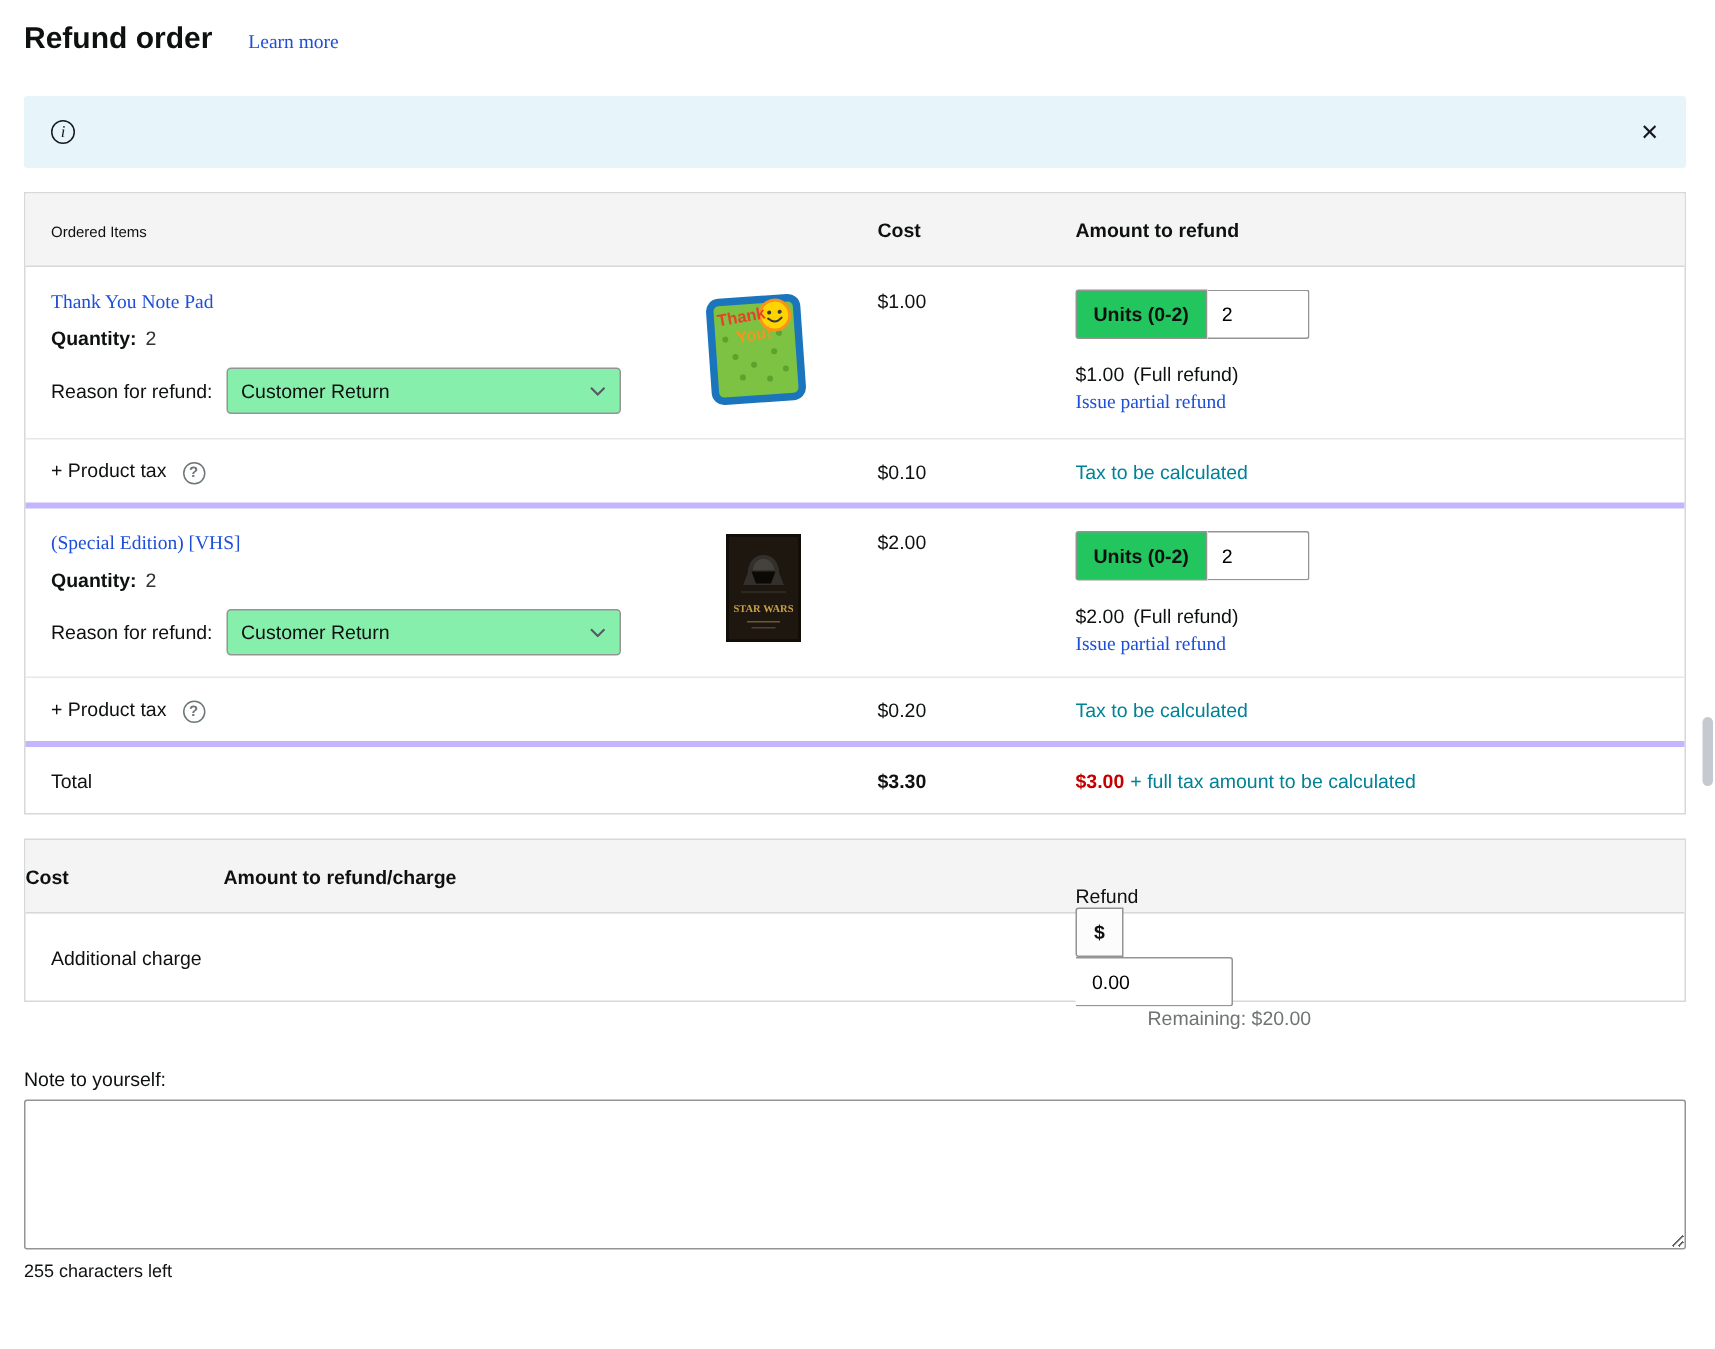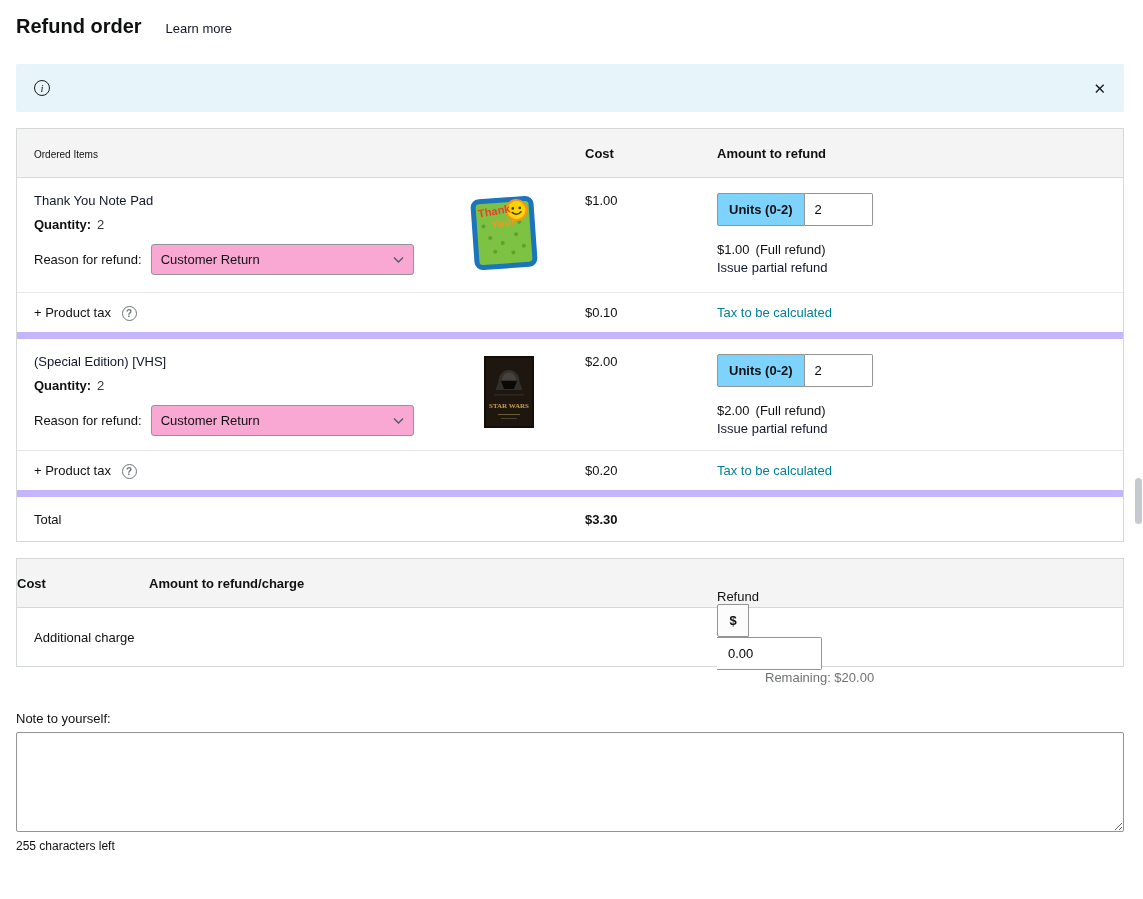--- a/index.html
+++ b/index.html
@@ -6,21 +6,21 @@
   html,body { margin:0; padding:0; }
   body {
     width: 1143px;
     min-height: 899px;
     background: #ffffff;
     color: #0F1111;
     font-family: "Liberation Sans", "DejaVu Sans", sans-serif;
     font-size: 13px;
     position: relative;
   }
-  .link { color:#0f172a; text-decoration:none; cursor:pointer; }
+  .link { color:#1d4ed8; text-decoration:none; cursor:pointer;font-family:Liberation Serif, serif; }
   .teal { color:#008296; }
   .b { font-weight:700; }
   .red { color:#C40000; }
 
   .container { padding: 12px 19px 0 16px; }
 
   .title-row { display:flex; align-items:baseline; gap:24px; }
   h1 { margin:0; font-size:20px; font-weight:700; color:#0F1111; line-height:28px; }
 
   .banner {
@@ -52,41 +52,41 @@
   .item-title { display:inline-block; margin-bottom:9px; }
   .qty-line { margin-bottom:12px; }
   .qty-lbl { font-weight:700; }
   .qty-val { margin-left:6px; color:#333; }
   .reason-line { display:flex; align-items:center; gap:9px; }
 
   .select-wrap { position:relative; display:inline-block; }
   .select-wrap select {
     appearance:none; -webkit-appearance:none; -moz-appearance:none;
     width:263px; height:31px; border:1px solid #949494; border-radius:3px;
-    background:#f9a8d4; padding:0 28px 0 9px; font-size:13px; color:#0F1111;
+    background:#86efac; padding:0 28px 0 9px; font-size:13px; color:#0F1111;
     font-family:inherit; cursor:pointer;
   }
   .chev { position:absolute; right:10px; top:13px; pointer-events:none; }
 
   .img-pad { margin-left:4px; margin-top:-2px; }
   .img-vhs { margin-left:20px; margin-top:2px; }
 
   .units { display:inline-flex; height:33px; }
   .units-label {
     display:flex; align-items:center; border:1px solid #949494;
-    padding:0 11px; font-weight:700; background:#7dd3fc; border-radius:2px 0 0 2px;
+    padding:0 11px; font-weight:700; background:#22c55e; border-radius:2px 0 0 2px;
   }
   .units-input {
     width:68px; border:1px solid #949494; border-left:none; padding:0 10px;
     font-size:13px; font-family:inherit; outline:none; border-radius:0 2px 2px 0;
   }
   .refund-line { margin-top:16px; margin-bottom:3px; }
   .refund-amt { margin-right:6px; }
 
-  .tax-row { display:flex; align-items:center; height:46px; border-bottom:7px solid #c4b5fd; }
+  .tax-row { display:flex; align-items:center; height:46px; border-bottom:4px solid #c4b5fd; }
   .q-icon {
     display:inline-flex; align-items:center; justify-content:center;
     width:15px; height:15px; border:1px solid #6C7778; border-radius:50%;
     font-size:10px; font-weight:700; color:#6C7778; margin-left:7px; cursor:pointer;
   }
   .total-row { display:flex; align-items:center; height:44px; }
   .note-gap { margin-left:4px; }
 
   .add-row { display:flex; align-items:center; height:58px; }
   .refund-flex { display:flex; align-items:flex-start;flex-direction:column; }
@@ -244,20 +244,23 @@
         <span>+ Product tax</span>
         <span class="q-icon">?</span>
       </div>
       <div class="c-cost">$0.20</div>
       <div class="c-amount"><span class="teal">Tax to be calculated</span></div>
     </div>
 
     <div class="total-row">
       <div class="c-itemimg">Total</div>
       <div class="c-cost b">$3.30</div>
+      <div class="c-amount">
+        <span class="red b">$3.00</span><span class="teal note-gap">+ full tax amount to be calculated</span>
+      </div>
     </div>
   </section>
 
   <section class="card">
     <div class="card-header">
       <div class="c-cost hdr">Cost</div>
       <div class="c-amount hdr">Amount to refund/charge</div>
     </div>
     <div class="add-row">
       <div class="c-itemimg">Additional charge</div>

